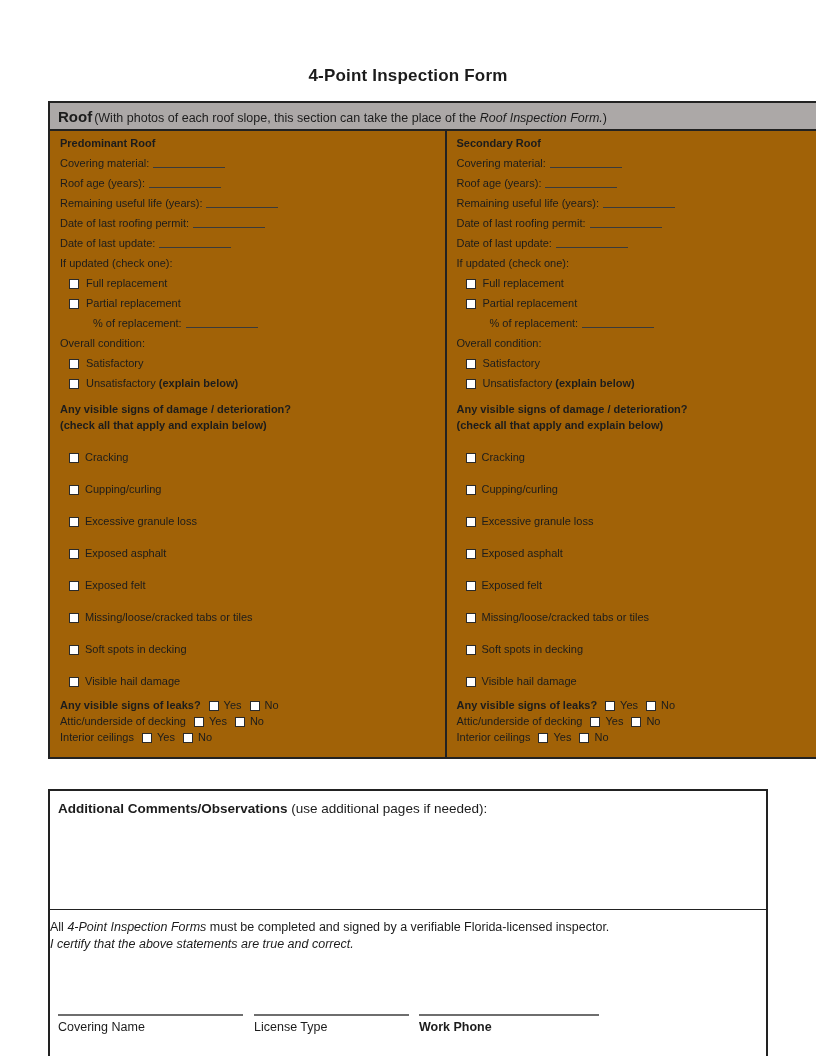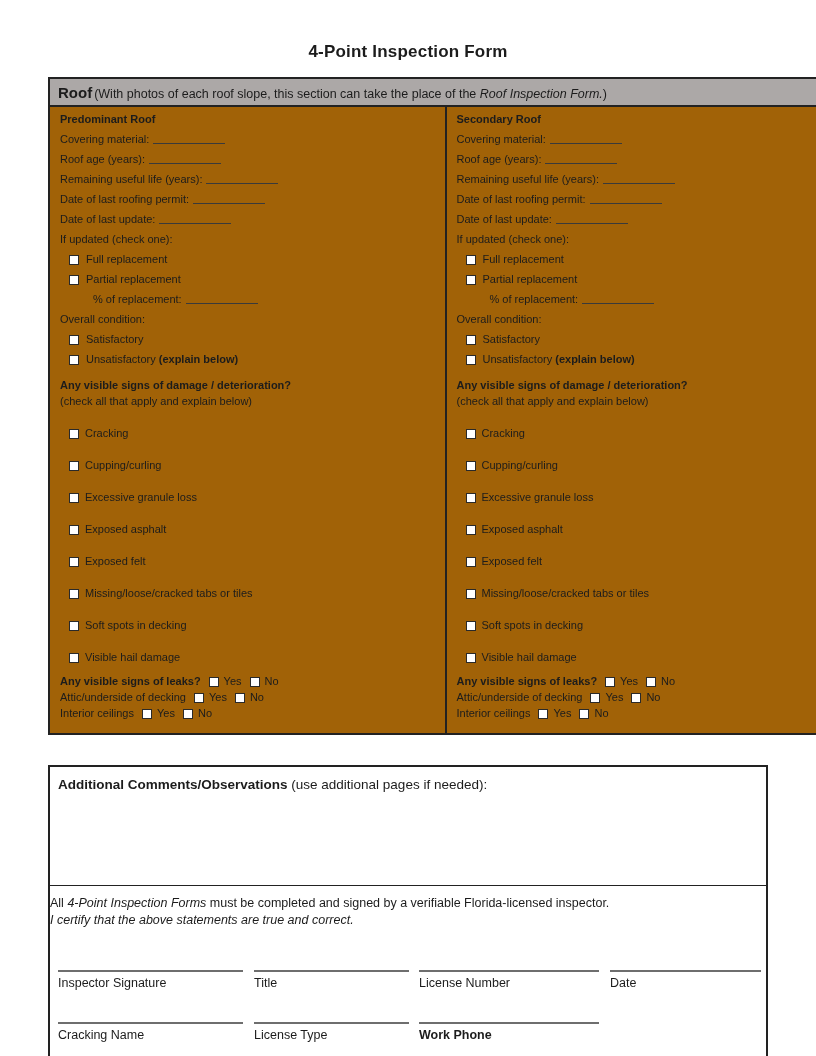--- a/index.html
+++ b/index.html
@@ -4,21 +4,21 @@
 <style>
   * { margin: 0; padding: 0; box-sizing: border-box; }
   html, body { background: #ffffff; }
   body {
     width: 816px; height: 1056px;
     font-family: "Liberation Sans", sans-serif;
     color: #1c1c1c;
     position: relative;
   }
   .page-title {
-    padding-top: 42px;
+    padding-top: 66px;
     text-align: center;
     font-size: 17px;
     font-weight: bold;
     letter-spacing: .2px;
     margin-bottom: 15px;
   }
   .roof-wrap { margin-left: 48px; width: 797px; }
   .roof-bar {
     background: #aca8a7;
     border: 2px solid #222;
@@ -56,21 +56,21 @@
     border: 1.4px solid #2a2a2a;
     background: #fff;
     vertical-align: -1.5px;
     margin-right: 7px;
   }
   .cb-row { margin-left: 9px; margin-bottom: 8px; }
   .pct-row { margin-left: 33px; margin-bottom: 8px; }
   .plain-row { margin-bottom: 8px; }
   .b { font-weight: bold; }
   .dmg-heading { font-weight: bold; margin-top: 14px; margin-bottom: 4px; }
-  .dmg-sub { margin-bottom: 20px; }
+  .dmg-sub { margin-bottom: 20px; font-weight: bold; }
   .dmg-item { margin-left: 9px; margin-bottom: 3px; margin-top: 20px; }
   .dmg-item .cb { margin-right: 6px; }
   .leaks-row { margin-top: 12px; margin-bottom: 4px; }
   .leaks-row .cb, .yn-row .cb { margin-left: 8px; margin-right: 5px; }
   .yn-row { margin-bottom: 4px; }
 
   .comments-box {
     margin: 30px 0 12px 48px;
     width: 720px;
     height: 352px;
@@ -206,28 +206,21 @@
 
 <div class="comments-box">
   <div class="cmt-header">
     <span class="b">Additional Comments/Observations</span><span> (use additional pages if needed):</span>
   </div>
   <div class="cmt-divider"></div>
   <div class="cert">
     <div><span>All </span><span class="ital">4-Point Inspection Forms</span><span> must be completed and signed by a verifiable Florida-licensed inspector.</span></div>
     <div class="ital">I certify that the above statements are true and correct.</div>
   </div>
-  <div class="sig-row r1">
-
-  <div class="sig-col">Inspector Signature</div>
-      <div class="sig-col">Title</div>
-      <div class="sig-col">License Number</div>
-      <div class="sig-col">Date</div>
-    </div>
   <div class="sig-row r2">
 
-  <div class="sig-col">Cracking Name</div>
+  <div class="sig-col">Covering Name</div>
       <div class="sig-col">License Type</div>
       <div class="sig-col">Work Phone</div>
     </div>
 </div>
 
 <div class="page-footer">Sample Form Insp4pt 01 18</div>
 
 </body></html>

